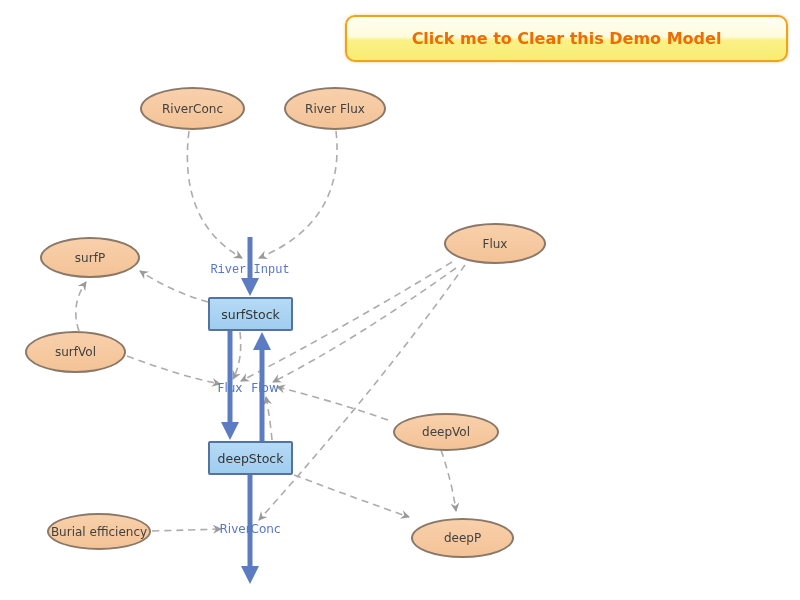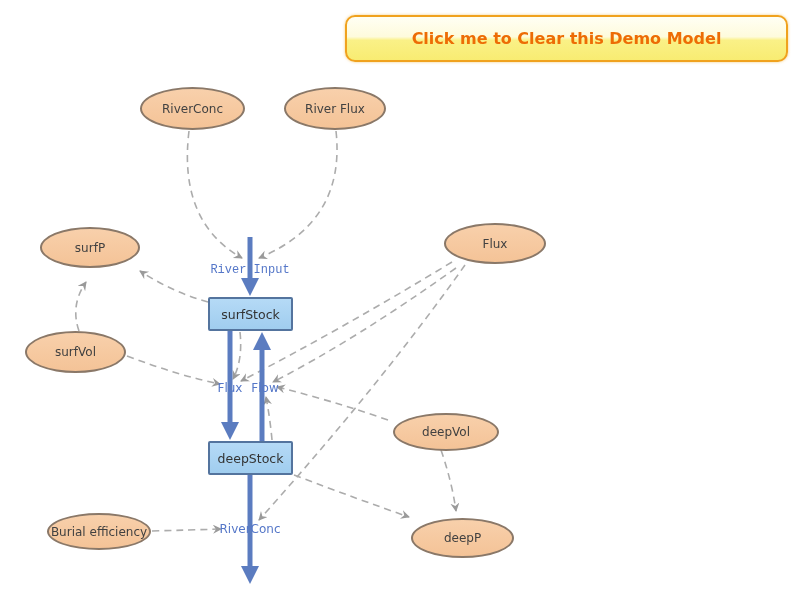--- a/index.html
+++ b/index.html
@@ -37,21 +37,21 @@
     font-size:12.5px; color:#333;
   }
   .flowlabel{
     position:absolute; z-index:3; display:flex; align-items:center; justify-content:center;
     font-size:12px; color:var(--flow_label_color); cursor:pointer; white-space:nowrap;
   }
 
   
   #n-riverconc{left:140px; top:87px;  width:105px; height:43px;}
   #n-riverflux{left:284px; top:87px;  width:102px; height:43px;}
-  #n-surfp    {left:40px;  top:227px; width:100px; height:41px;}
+  #n-surfp    {left:40px;  top:237px; width:100px; height:41px;}
   #n-surfvol  {left:25px;  top:331px; width:101px; height:42px;}
   #n-flux     {left:444px; top:223px; width:102px; height:41px;}
   #n-deepvol  {left:393px; top:413px; width:106px; height:38px;}
   #n-deepp    {left:411px; top:518px; width:103px; height:40px;text-align:center;}
   #n-burial   {left:47px;  top:513px; width:104px; height:37px;}
   #s-surfstock{left:208px; top:297px; width:85px;  height:34px;}
   #s-deepstock{left:208px; top:441px; width:85px;  height:34px;}
   #f-riverinput{left:206px; top:262px; width:88px; height:15px;font-family:Liberation Mono, monospace;}
   #f-pout     {left:206px; top:380px; width:48px; height:15px;}
   #f-flow     {left:242px; top:380px; width:46px; height:15px;}

